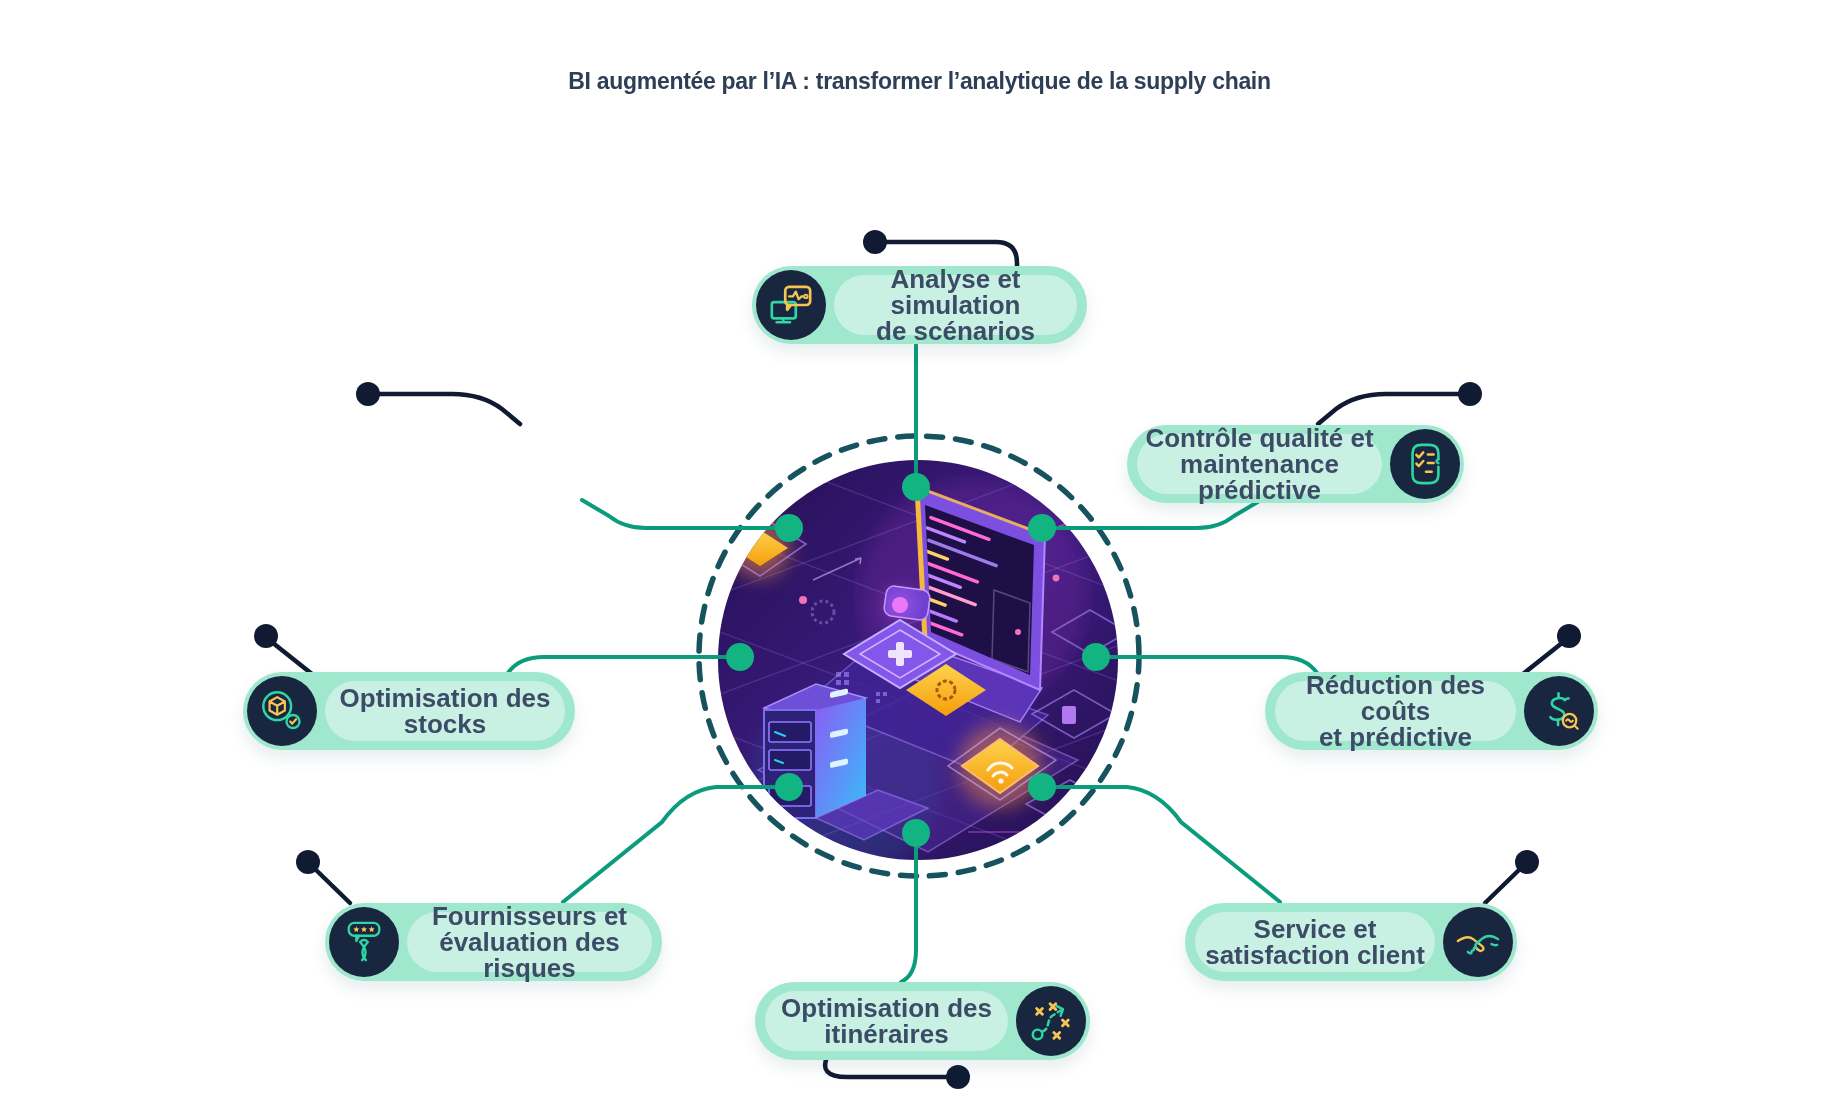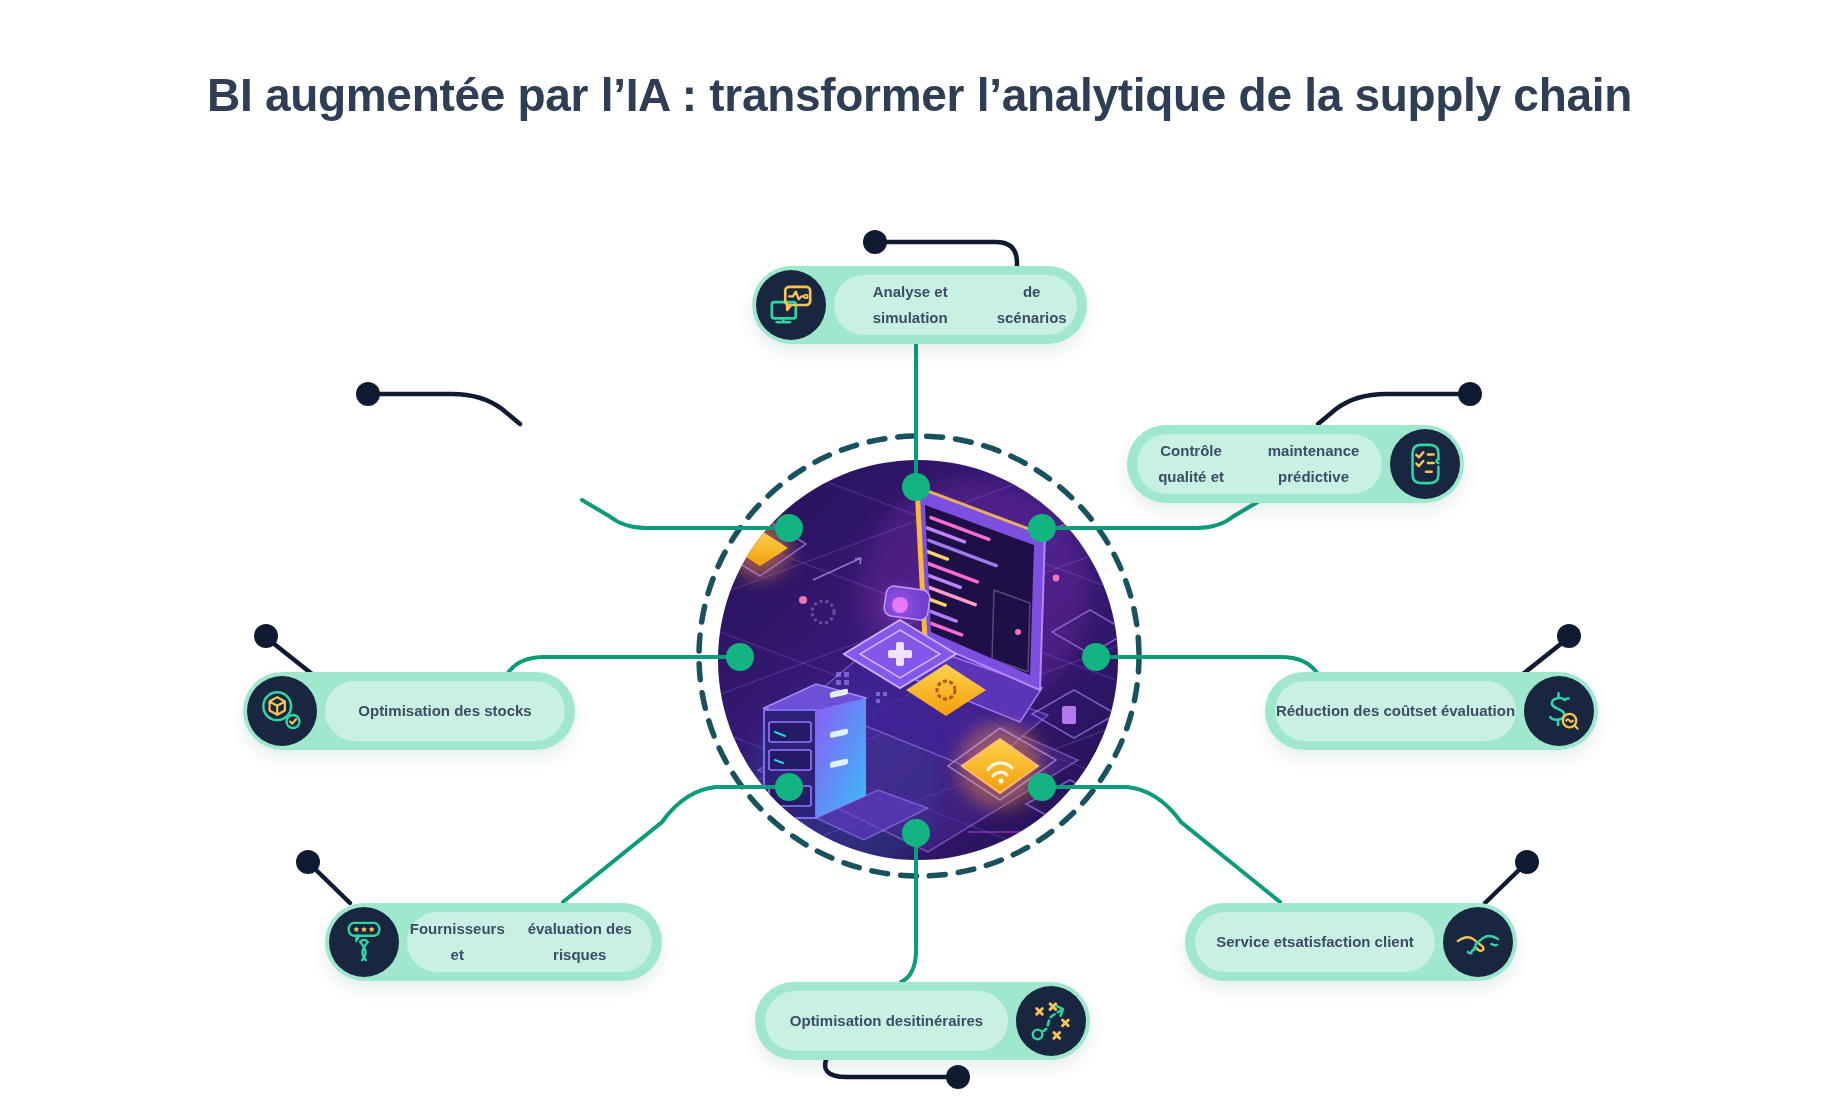--- a/index.html
+++ b/index.html
@@ -1,30 +1,30 @@
 <!DOCTYPE html>
 <html><head>
 <meta charset="utf-8">
 <style>
   html,body{margin:0;padding:0;background:#ffffff;}
   .canvas{position:relative;width:1839px;height:1097px;background:#ffffff;overflow:hidden;
           font-family:"Liberation Sans",sans-serif;}
   .title{position:absolute;top:68px;left:0;width:100%;text-align:center;margin:0;
-         font-size:46px;font-weight:700;color:#2d3e55;letter-spacing:-0.3px;}
+         font-size:23px;font-weight:700;color:#2d3e55;letter-spacing:-0.3px;}
   .overlay{position:absolute;top:0;left:0;z-index:2;pointer-events:none;}
   .scene-circle{position:absolute;left:718px;top:460px;width:400px;height:400px;border-radius:50%;
                 overflow:hidden;z-index:1;}
   .pill{position:absolute;width:335px;height:78px;background:#9fe7cd;border-radius:39px;z-index:3;
         box-shadow:0 8px 16px rgba(23,83,94,0.10);}
   .pill .inner{position:absolute;top:9px;bottom:9px;border-radius:30px;background:#c9f1e3;}
   .pill.icon-left .inner{left:82px;right:10px;}
   .pill.icon-right .inner{left:10px;right:82px;}
-  .pill .label{position:absolute;top:0;bottom:0;display:flex;flex-direction:row;
+  .pill .label{position:absolute;top:0;bottom:0;display:flex;flex-direction:column;
                justify-content:center;align-items:center;text-align:center;
-               font-size:15px;line-height:26px;font-weight:700;color:#3d4c66;}
+               font-size:26px;line-height:26px;font-weight:700;color:#3d4c66;}
   .pill.icon-left .label{left:82px;right:10px;}
   .pill.icon-right .label{left:10px;right:82px;}
   .pill .label span:empty{display:none;}
   .icon-circle{position:absolute;top:4px;width:70px;height:70px;border-radius:50%;background:#182640;
                display:flex;align-items:center;justify-content:center;}
   .pill.icon-left .icon-circle{left:4px;}
   .pill.icon-right .icon-circle{right:4px;}
   .icon-circle svg{width:46px;height:46px;}
 </style>
 </head>
@@ -312,21 +312,21 @@
       <svg viewBox="0 0 48 48" fill="none" stroke-linecap="round" stroke-linejoin="round">
         <path d="M30,12.5 C27.5,9.5 17.5,9.5 16.5,15.5 C15.5,22 30.5,21.5 29.5,28 C28.5,34 18,34.5 15,30.5" stroke="#2fd5a5" stroke-width="2.7"></path>
         <path d="M23.5,5.5 V10 M23,34 v4.5" stroke="#2fd5a5" stroke-width="2.7"></path>
         <path d="M30,12.5 q2,-2 4,-1.5" stroke="#2fd5a5" stroke-width="2.7"></path>
         <circle cx="35" cy="34" r="7" stroke="#f5c451" stroke-width="2.4"></circle>
         <path d="M31.5,34 q1.8,-2.6 3.5,0 q1.7,2.6 3.5,0 M40.5,39.5 l3,3" stroke="#f5c451" stroke-width="2.2"></path>
       </svg>
     </div>
     <div class="label">
       <span>Réduction des coûts</span>
-        <span>et évaluation</span>
+        <span>et prédictive</span>
     </div>
   </div>
 
   <div class="pill icon-right" style="left:1127px;top:425px;width:337px;">
     <div class="inner"></div>
     <div class="icon-circle">
       <svg viewBox="0 0 48 48" fill="none" stroke-linecap="round" stroke-linejoin="round">
         <path d="M29,4 h-9 q-9,0 -9,9 v22 q0,9 9,9 h9 q9,0 9,-9 V27 m0,-8 v-6 q0,-9 -9,-9" stroke="#2fd5a5" stroke-width="2.7"></path>
         <path d="M38,19 q-4,2 0,4" stroke="#2fd5a5" stroke-width="2.7"></path>
         <g stroke="#f5c451" stroke-width="2.6">

